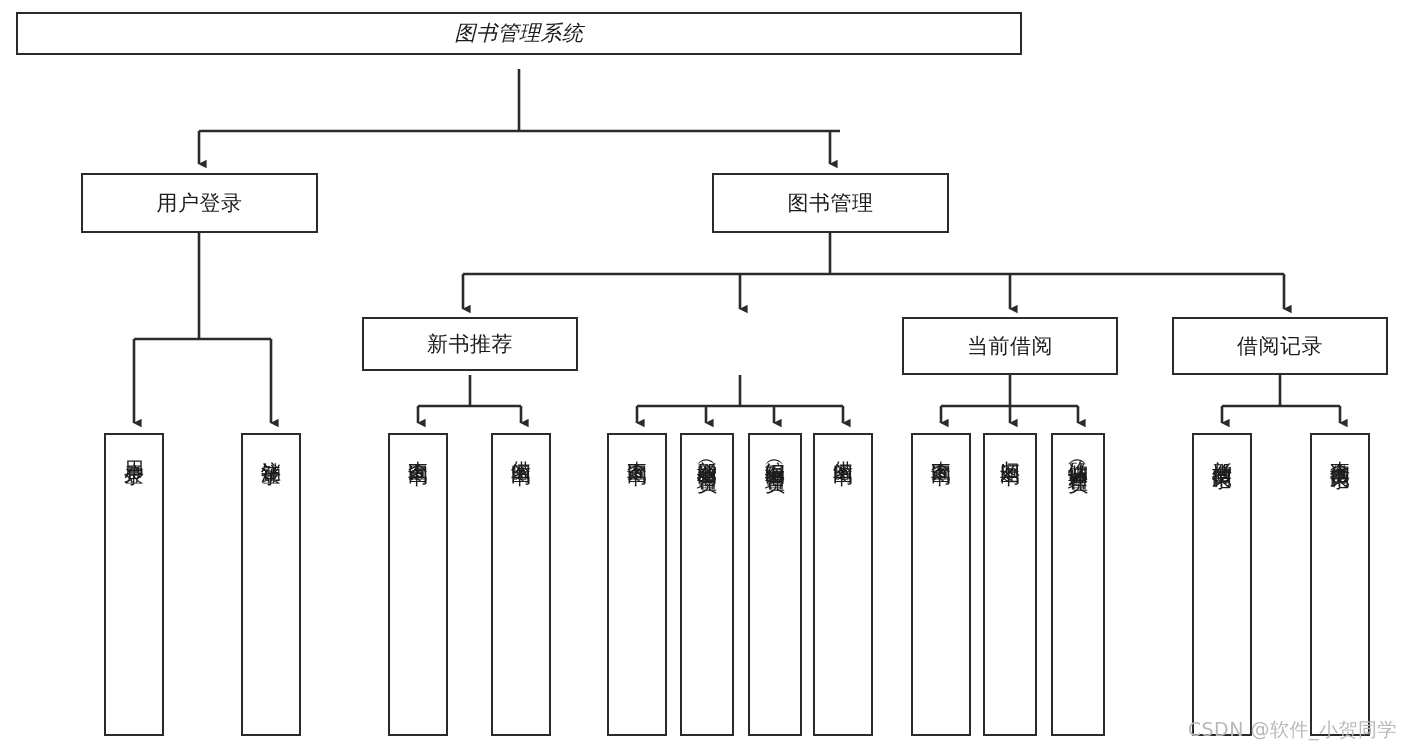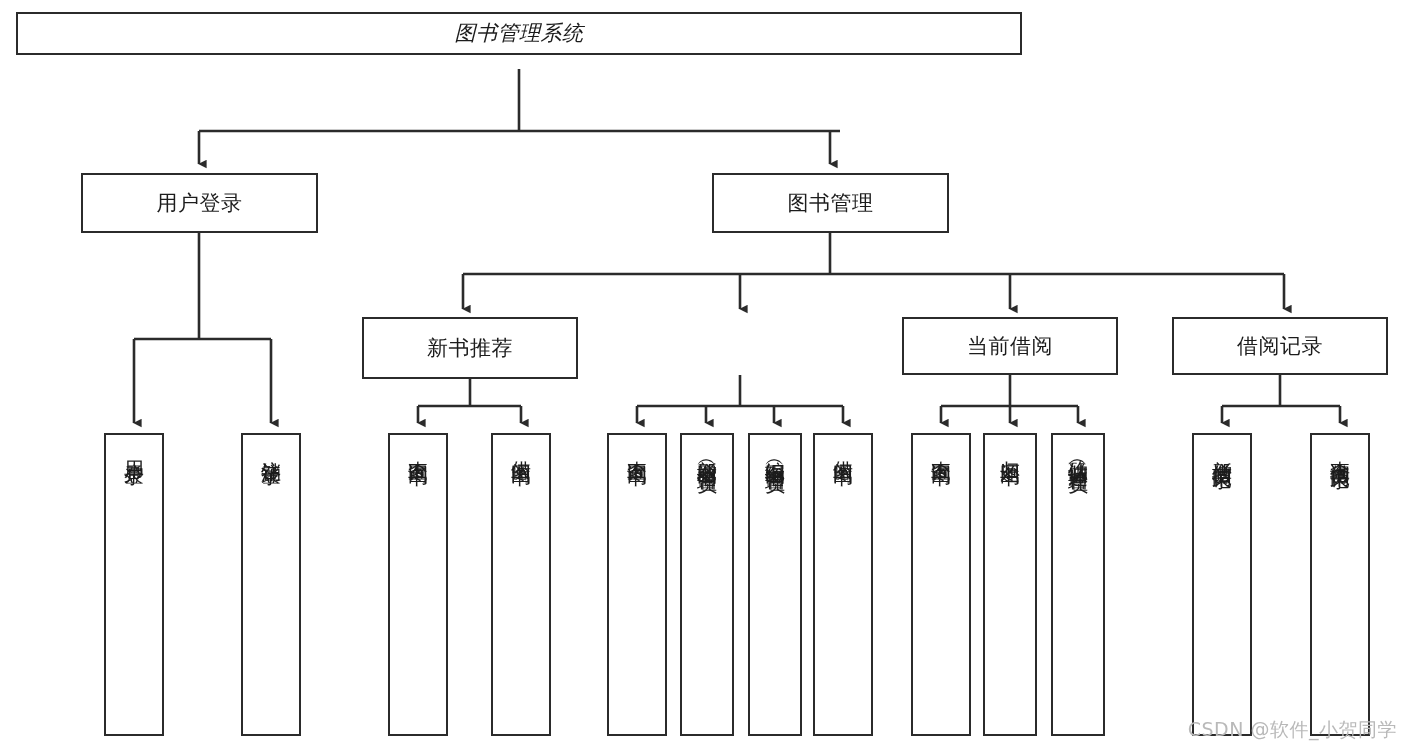--- a/index.html
+++ b/index.html
@@ -131,21 +131,21 @@
     <span class="node-label">图书管理系统</span>
   </div>
 
   <div class="node" style="left:81px; top:173px; width:237px; height:60px;">
     <span class="node-label">用户登录</span>
   </div>
   <div class="node" style="left:712px; top:173px; width:237px; height:60px;">
     <span class="node-label">图书管理</span>
   </div>
 
-  <div class="node" style="left:362px; top:317px; width:216px; height:62px;">
+  <div class="node" style="left:362px; top:317px; width:216px; height:54px;">
     <span class="node-label">新书推荐</span>
   </div>
   <div class="node" style="left:1172px; top:317px; width:216px; height:58px;">
     <span class="node-label">借阅记录</span>
   </div>
   <div class="node" style="left:902px; top:317px; width:216px; height:58px;">
     <span class="node-label">当前借阅</span>
   </div>
 
   <div class="node leaf" style="left:104px; top:433px; width:60px; height:303px;">

